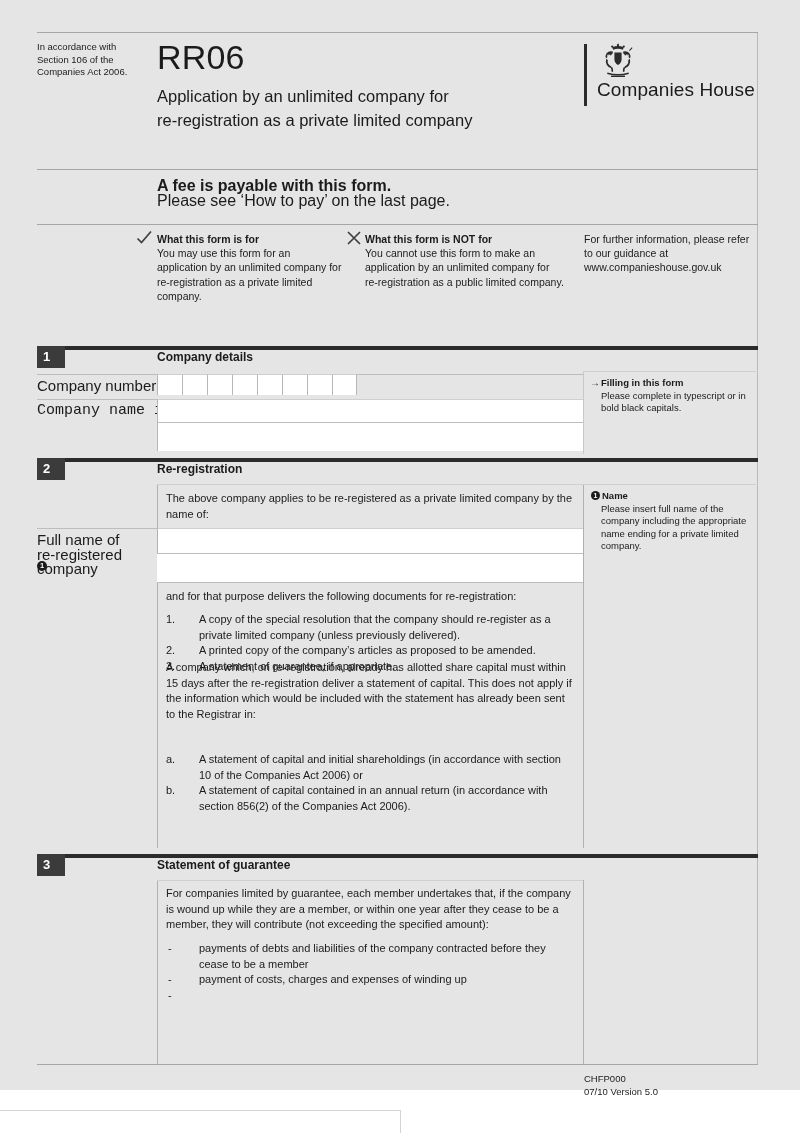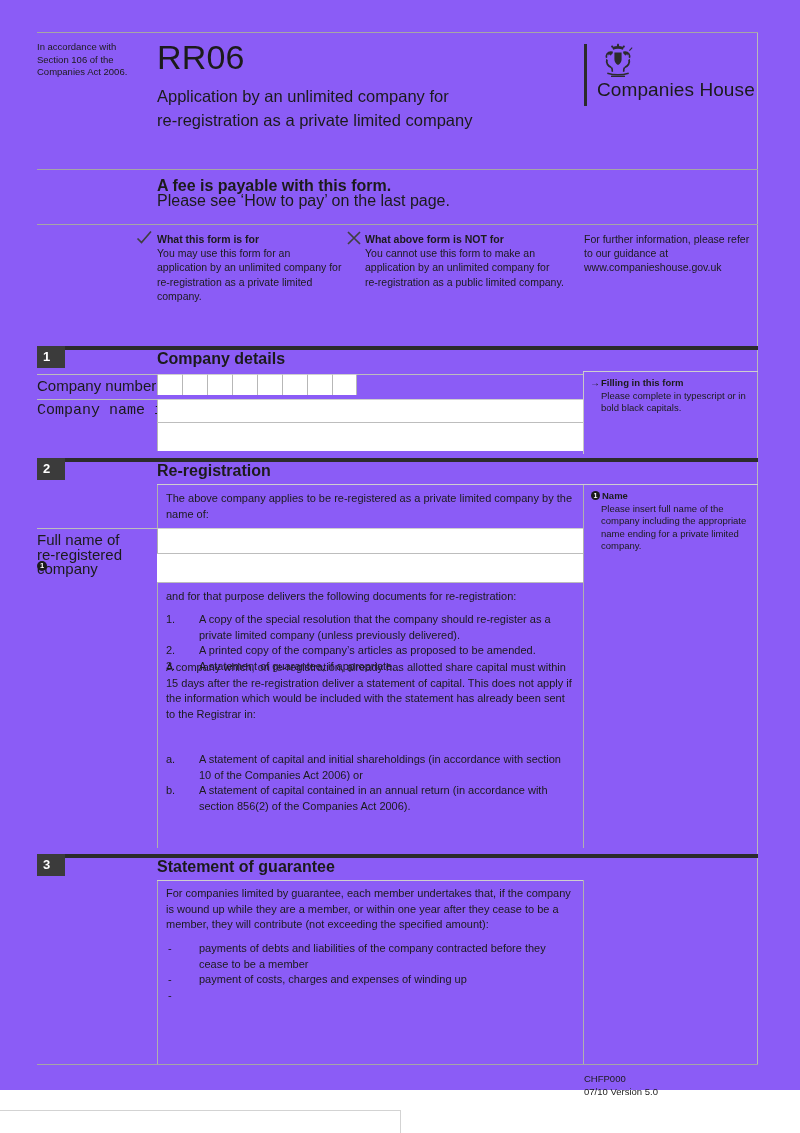--- a/index.html
+++ b/index.html
@@ -13,21 +13,21 @@
     color: #1b1b1b;
     position: relative;
     overflow: hidden;
   }
 
   
   #page {
     position: absolute;
     left: 0; top: 0;
     width: 800px; height: 1090px;
-    background: #8b5cf6;
+    background: #e5e5e5;
   }
 
   .hr {
     position: absolute;
     background: #a6a6a6;
     height: 1px;
   }
   .hr.thin { background: #bdbdbd; }
   .vr {
     position: absolute;
@@ -133,21 +133,21 @@
     color: #ffffff;
     font-size: 13px;
     font-weight: bold;
     line-height: 22px;
     text-align: left;
     padding-left: 6px;
   }
   .sectitle {
     position: absolute;
     left: 157px;
-    font-size: 16px;
+    font-size: 12px;
     font-weight: bold;
     color: #1b1b1b;
   }
 
   
   .flabel {
     position: absolute;
     font-size: 15px;
     line-height: 14.5px;
     color: #1b1b1b;
@@ -329,21 +329,21 @@
       <path d="M2 2 L14 14 M14 2 L2 14" fill="none" stroke="#3f3f3f" stroke-width="1.7"></path>
     </svg>
   </div>
 
   <div class="info-col" id="col-for">
     <div class="hd">What this form is for</div>
     <div>You may use this form for an application by an unlimited company for re-registration as a private limited company.</div>
   </div>
 
   <div class="info-col" id="col-not">
-    <div class="hd">What above form is NOT for</div>
+    <div class="hd">What this form is NOT for</div>
     <div>You cannot use this form to make an application by an unlimited company for re-registration as a public limited company.</div>
   </div>
 
   <div class="info-col" id="col-more">
     <div>For further information, please refer to our guidance at www.companieshouse.gov.uk</div>
   </div>
 
   <div class="secbar" style="top:346px; width:721px;"></div>
   <div class="secnum" style="top:346px;">1</div>
   <div class="sectitle" style="top:350px;">Company details</div>

